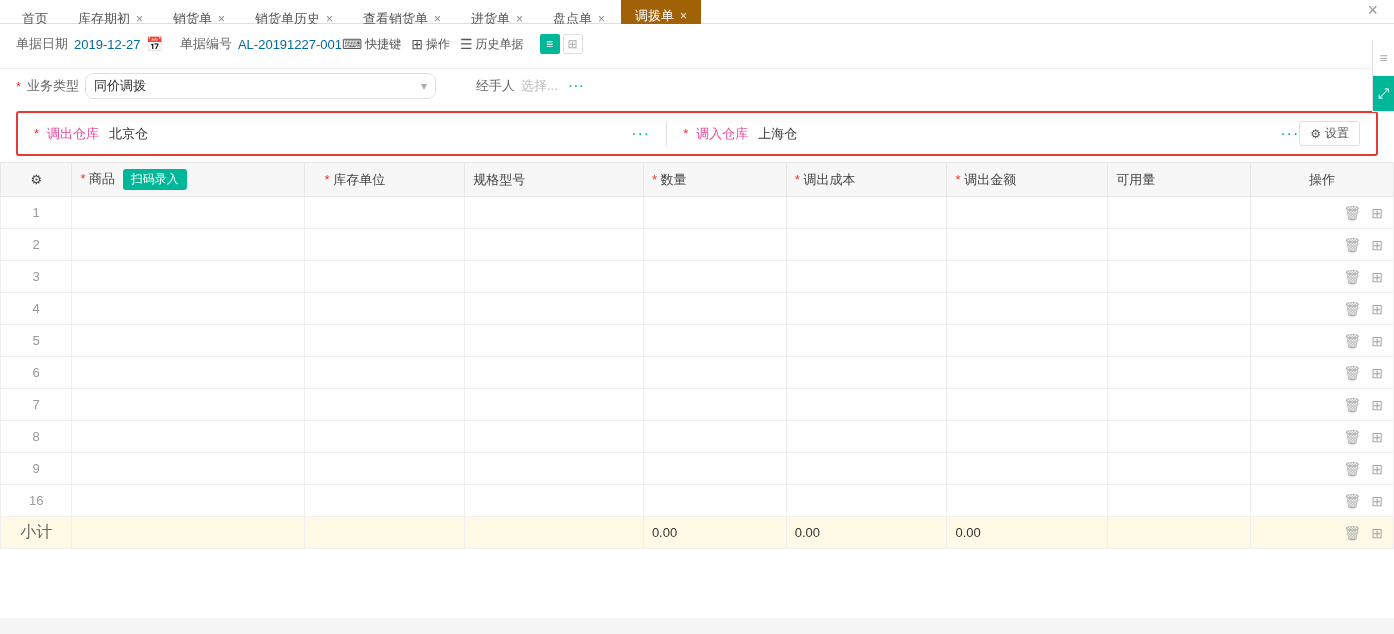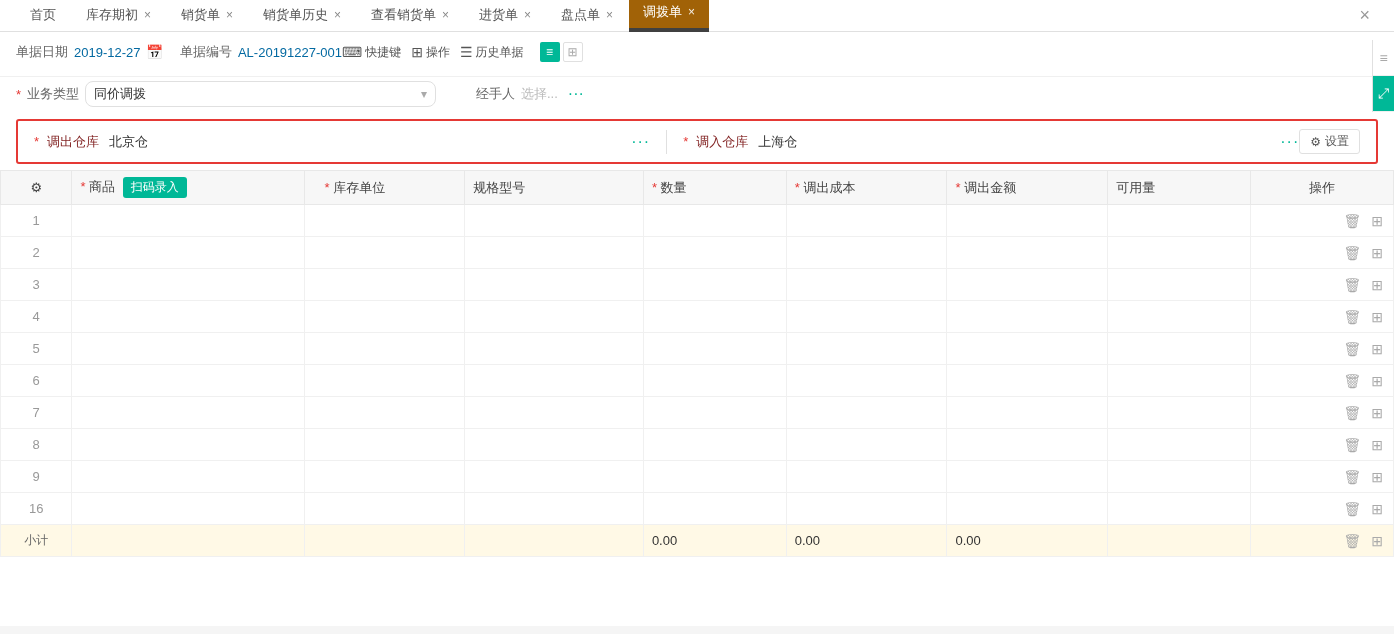--- a/index.html
+++ b/index.html
@@ -1,21 +1,21 @@
 <!DOCTYPE html>
 <html><head>
   <meta charset="utf-8">
   <style>
     * { box-sizing: border-box; margin: 0; padding: 0; }
     body { font-family: "Microsoft YaHei", "PingFang SC", Arial, sans-serif; font-size: 13px; background: #f5f5f5; color: #333; overflow: hidden; }
 
     
     .tab-bar {
-      display: flex; align-items: center; background: #fff;
-      border-bottom: 1px solid #e0e0e0; height: 32px; padding: 0 16px;
+      display: flex; align-items: flex-start; background: #fff;
+      border-bottom: 1px solid #e0e0e0; height: 24px; padding: 0 8px;
       user-select: none;
     }
     .tab-item {
       display: flex; align-items: center; padding: 0 14px; height: 40px;
       cursor: pointer; font-size: 13px; color: #555; white-space: nowrap;
       border-bottom: 2px solid transparent; margin-right: 2px;
     }
     .tab-item.active { color: #fff; background: #a16207; border-bottom: 8px solid #404040; }
     .tab-item .close-x {
       margin-left: 6px; font-size: 12px; color: inherit; opacity: 0.7; cursor: pointer;
@@ -50,21 +50,21 @@
 
     
     .warehouse-section {
       border: 2px solid #e53935; border-radius: 3px; padding: 8px 16px;
       display: flex; align-items: center; gap: 0; margin: 8px 16px 6px 16px;
     }
     .warehouse-field {
       display: flex; align-items: center; gap: 6px; flex: 1;
     }
     .warehouse-field .req { color: #e53935; margin-right: 2px; }
-    .warehouse-field .wh-label { color: #7f1d1d; }
+    .warehouse-field .wh-label { color: #ec4899; }
     .warehouse-field .wh-value { color: #333; font-weight: 500; margin-left: 4px; }
     .warehouse-field .dots-btn { color: #00b897; cursor: pointer; font-size: 16px; margin-left: auto; letter-spacing: 1px; }
     .wh-divider { width: 1px; background: #e0e0e0; height: 24px; margin: 0 16px; }
     .settings-btn {
       display: flex; align-items: center; gap: 4px; background: #fff; border: 1px solid #e0e0e0;
       border-radius: 3px; padding: 3px 10px; cursor: pointer; color: #555; font-size: 12px; white-space: nowrap;
     }
 
     
     .business-row {
@@ -97,21 +97,21 @@
     thead th {
       background: #f7f7f7; border: 1px solid #e8e8e8; padding: 6px 8px;
       text-align: left; white-space: nowrap; font-weight: 500; color: #444;
     }
     thead th .req { color: #e53935; }
     tbody td {
       border: 1px solid #f0f0f0; padding: 4px 8px; height: 32px; color: #333;
     }
     .row-num { color: #999; text-align: center; width: 36px; }
     .subtotal-row td { background: #fff9e6 !important; font-weight: 500; color: #333; }
-    .subtotal-row .row-num { color: #666; font-size: 12px; }
+    .subtotal-row .row-num { color: #666; font-size: 16px; }
 
     
     .action-cell { display: flex; align-items: center; justify-content: flex-end; gap: 6px; }
     .tbl-icon { font-size: 14px; color: #aaa; cursor: pointer; padding: 2px; }
 
     
     .scan-btn {
       background: #00b897; color: #fff; border: none; border-radius: 3px;
       padding: 2px 8px; font-size: 12px; cursor: pointer; margin-left: 4px;
     }

